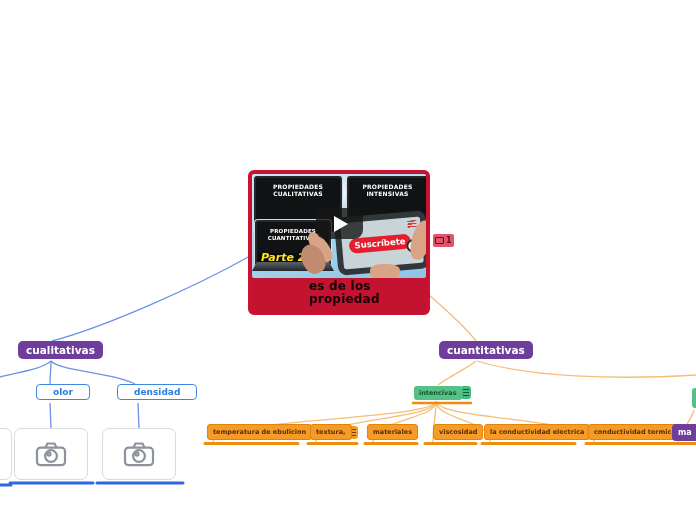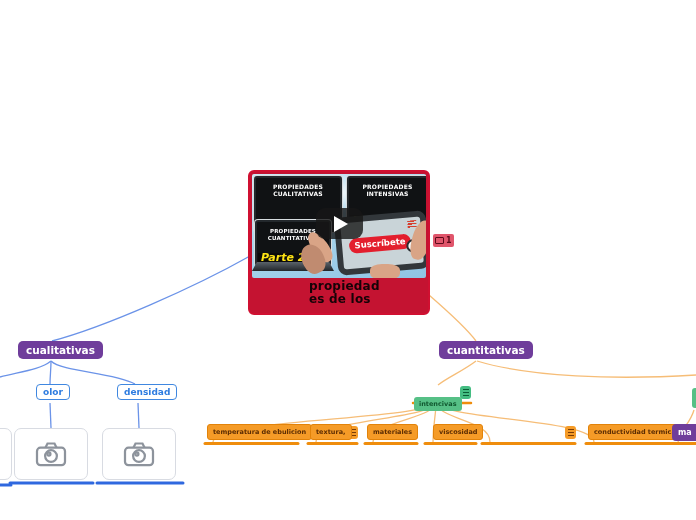--- a/index.html
+++ b/index.html
@@ -47,21 +47,21 @@
   .purple{background:#6f3d9b;color:#fff;font-weight:bold;font-size:10.5px;border-radius:5px;
           padding:3px 8px;cursor:pointer;}
   .badge{position:absolute;width:11px;height:13px;border-radius:3px;display:flex;
          align-items:center;justify-content:center;cursor:pointer;}
   .badge-purple{background:#8a55c4;color:#f1e6fa;}
   .badge-orange{background:#f59b27;color:#7a3c05;}
   .badge-green{background:#44bd82;color:#0b5c36;}
   .hlines{width:6px;height:7px;background:repeating-linear-gradient(180deg,
           currentColor 0 1.4px,transparent 1.4px 2.8px);}
   .blue-child{background:#fff;border:1.5px solid #3f87e0;border-radius:4px;color:#2e7ce0;
-              font-weight:bold;font-size:9px;padding:2px 6px;cursor:pointer;}
+              font-weight:bold;font-size:9px;padding:2px 16px;cursor:pointer;}
   .img-node{width:74px;height:52px;background:#fff;border:1px solid #d8dbe2;border-radius:7px;
             display:flex;align-items:center;justify-content:center;cursor:pointer;}
   .green-node{background:#56c086;color:#10572f;font-weight:bold;font-size:6.5px;border-radius:3px;
               padding:3px 5px;cursor:pointer;}
   .orange-node{background:#f59b27;border:1px solid #e2830a;color:#5c2d03;font-weight:bold;
                font-size:6.5px;border-radius:3px;padding:3px 5px;cursor:pointer;}
   .ma-node{background:#6f3d9b;color:#fff;font-weight:bold;font-size:8px;border-radius:4px 0 0 4px;
            padding:4px 6px;cursor:pointer;}
   .green-sliver{width:12px;height:20px;background:#56c086;border-radius:3px;cursor:pointer;}
   .mini-menu{position:absolute;right:4px;top:3px;color:#d63f2f;}
@@ -147,22 +147,22 @@
       <div class="hand" style="left:60px;top:56px;width:16px;height:34px;transform:rotate(-35deg)"></div>
       <div class="hand" style="left:50px;top:70px;width:22px;height:30px;transform:rotate(-25deg);background:#c08b70"></div>
       <div class="hand" style="left:160px;top:46px;width:18px;height:40px;transform:rotate(14deg)"></div>
       <div class="hand" style="left:118px;top:90px;width:30px;height:16px;border-radius:40%"></div>
 
       <div class="play">
           <div class="play-tri"></div>
         </div>
     </div>
     <div class="central-title">
+      <div>es de los</div>
       <div>propiedad</div>
-      <div>es de los</div>
     </div>
   </div>
   <div class="node media-badge">
     <div class="scr"></div>
     <div class="cnt">1</div>
   </div>
 
   <div class="node purple" style="left:18px;top:341px">cualitativas</div>
   <div class="badge badge-purple" style="left:86px;top:345px">
       <div class="hlines"></div>
@@ -191,21 +191,21 @@
           <circle cx="10.5" cy="10" r="1.1"></circle>
       </g>
     </svg>
   </div>
 
   <div class="node purple" style="left:439px;top:341px">cuantitativas</div>
   <div class="badge badge-purple" style="left:515px;top:345px">
       <div class="hlines"></div>
     </div>
 
-  <div class="node green-node" style="left:414px;top:397px">intencivas</div>
+  <div class="node green-node" style="left:414px;top:386px">intencivas</div>
   <div class="badge badge-green" style="left:460px;top:386px">
       <div class="hlines"></div>
     </div>
 
   <div class="node orange-node" style="left:207px;top:424px">temperatura de ebulicion</div>
   <div class="badge badge-orange" style="left:288px;top:426px">
       <div class="hlines"></div>
     </div>
 
   <div class="node orange-node" style="left:310px;top:424px">textura,</div>
@@ -216,20 +216,21 @@
   <div class="node orange-node" style="left:367px;top:424px">materiales</div>
   <div class="badge badge-orange" style="left:407px;top:426px">
       <div class="hlines"></div>
     </div>
 
   <div class="node orange-node" style="left:433px;top:424px">viscosidad</div>
   <div class="badge badge-orange" style="left:466px;top:426px">
       <div class="hlines"></div>
     </div>
 
+  <div class="node orange-node" style="left:484px;top:424px">la conductividad electrica</div>
   <div class="badge badge-orange" style="left:565px;top:426px">
       <div class="hlines"></div>
     </div>
 
   <div class="node orange-node" style="left:588px;top:424px">conductividad termica</div>
   <div class="badge badge-orange" style="left:658px;top:426px">
       <div class="hlines"></div>
     </div>
 
   <div class="node ma-node" style="left:672px;top:424px">ma</div>

